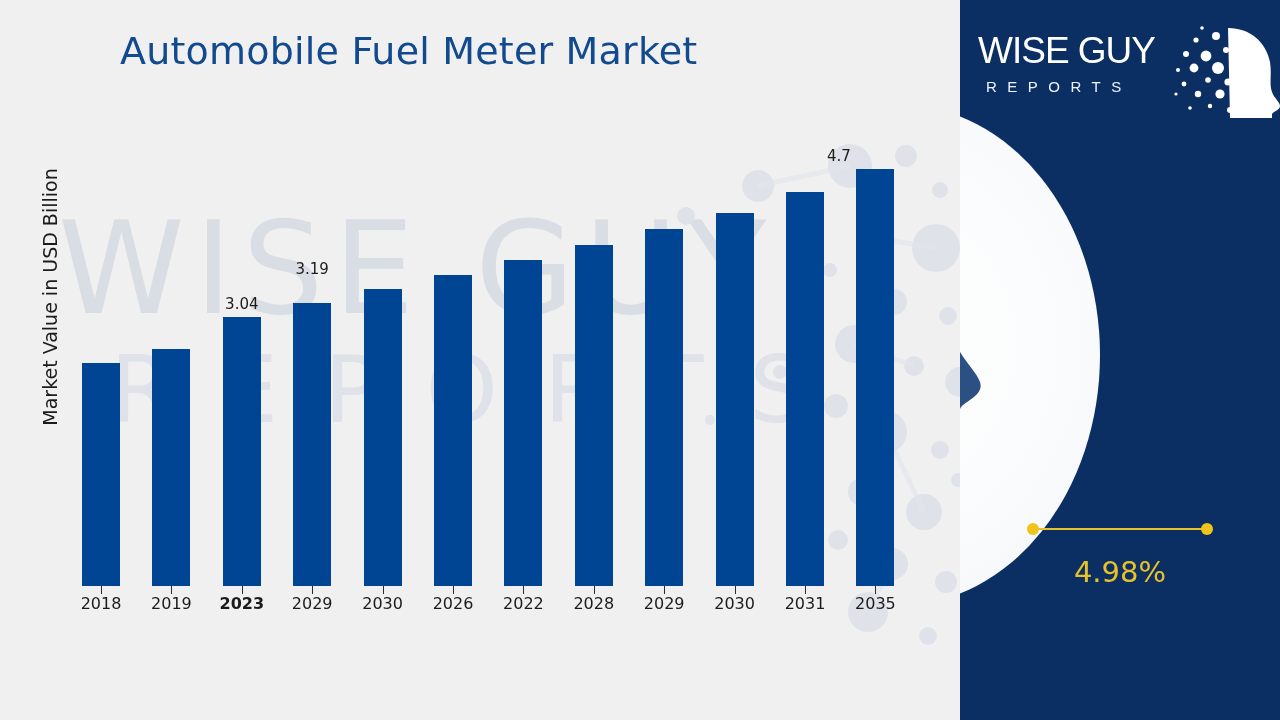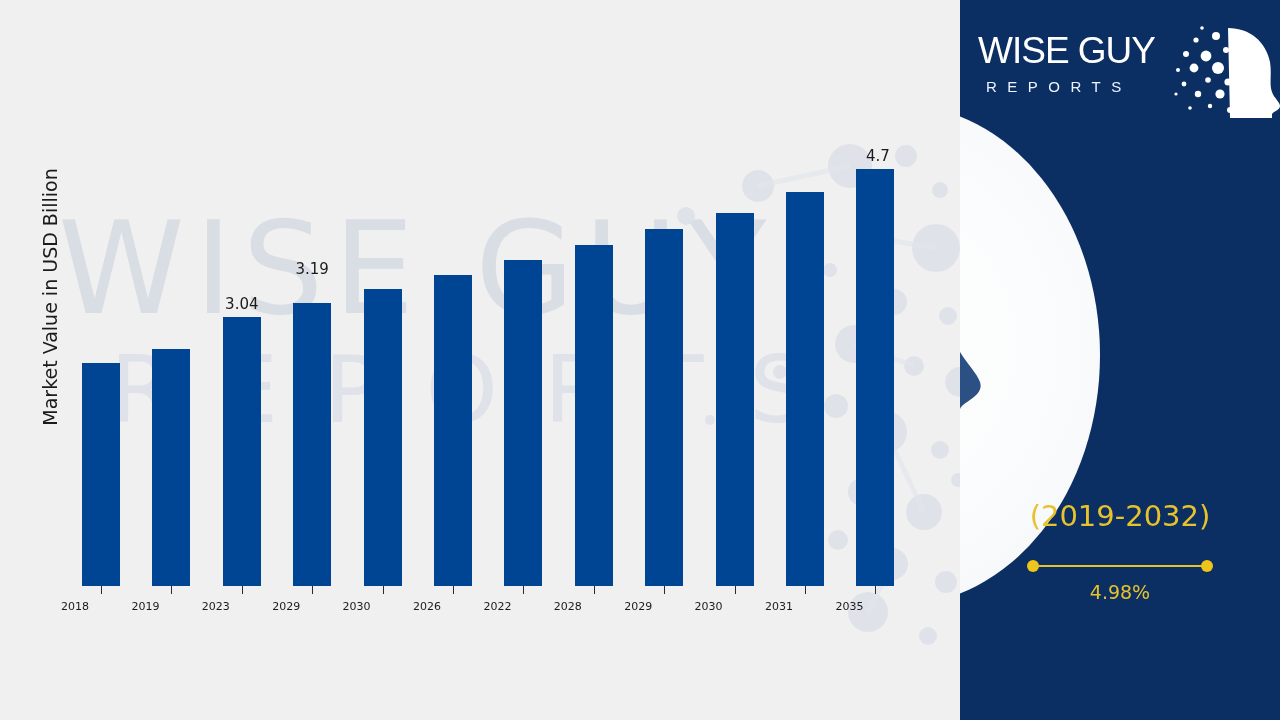--- a/index.html
+++ b/index.html
@@ -32,22 +32,22 @@
     position:absolute;bottom:134px;width:38px;background:#004494;
   }
   .bar-label{
     position:absolute;width:80px;text-align:center;
     font-size:15px;color:#1b1b1b;
   }
   .tick-mark{
     position:absolute;bottom:126px;width:1px;height:8px;background:#2b2b2b;
   }
   .tick-label{
-    position:absolute;bottom:107px;width:80px;
-    font-size:11px;color:#1b1b1b;
+    position:absolute;bottom:107px;width:80px;text-align:center;
+    font-size:16px;color:#1b1b1b;
   }
 
   #y-axis-title{
     position:absolute;left:-130px;top:286px;width:360px;text-align:center;
     transform:rotate(-90deg);transform-origin:center center;
     font-size:19px;color:#1b1b1b;white-space:nowrap;
   }
 
   #chart-title{
     position:absolute;left:120px;top:29px;
@@ -78,21 +78,21 @@
   #logo-head-dots{position:absolute;left:200px;top:-2px;width:118px;height:94px;}
 
   #cagr-block{position:absolute;left:0;top:498px;width:320px;text-align:center;}
   #cagr-title{font-size:29px;color:#e8c22a;line-height:1.28;}
   #cagr-years{font-size:29px;color:#e8c22a;line-height:1.28;}
   #cagr-divider{position:relative;width:186px;height:14px;margin:24px auto 0;}
   #cagr-divider .rule{position:absolute;left:6px;top:6px;width:174px;height:2px;background:#e8c22a;}
   #cagr-divider .dot{position:absolute;top:1px;width:12px;height:12px;border-radius:50%;background:#f0c419;}
   #cagr-divider .dot.left{left:0;}
   #cagr-divider .dot.right{right:0;}
-  #cagr-value{margin-top:8px;font-size:19px;color:#e8c22a;}
+  #cagr-value{margin-top:19px;font-size:29px;color:#e8c22a;}
 </style>
 </head>
 <body>
 
 <div id="page">
 
   <div id="chart-panel">
 
     <div id="watermark">
       <div id="wm-line1">WISE GUY</div>
@@ -134,34 +134,35 @@
       </g>
       <g stroke="#e3e7ec" stroke-width="5" opacity="0.7" fill="none">
         <path d="M118 66 L210 46"></path>
           <path d="M236 118 L296 128"></path>
           <path d="M214 224 L274 246"></path>
         <path d="M246 312 L284 392"></path>
           <path d="M252 444 L228 492"></path>
       </g>
     </svg>
 
+    <div id="chart-title">Automobile Fuel Meter Market</div>
 
     <div id="y-axis-title">Market Value in USD Billion</div>
 
     <div id="plot">
         <div class="bar" style="left: 82px; height: 223.341px;"></div>
         <div class="tick-mark" style="left: 101px;"></div>
         <div class="tick-label" style="left: 61px;">2018</div>
         <div class="bar" style="left: 152.4px; height: 236.635px;"></div>
         <div class="tick-mark" style="left: 171.4px;"></div>
         <div class="tick-label" style="left: 131.4px;">2019</div>
         <div class="bar" style="left: 222.8px; height: 269.427px;"></div>
         <div class="bar-label" style="left: 201.8px; bottom: 407.427px; margin-top: 40px;">3.04</div>
         <div class="tick-mark" style="left: 241.8px;"></div>
-        <div class="tick-label" style="left: 201.8px;">2023</div>
+        <div class="tick-label" style="left: 201.8px; font-weight: bold;">2023</div>
         <div class="bar" style="left: 293.2px; height: 282.722px;"></div>
         <div class="bar-label" style="left: 272.2px; bottom: 442px;">3.19</div>
         <div class="tick-mark" style="left: 312.2px;"></div>
         <div class="tick-label" style="left: 272.2px;">2029</div>
         <div class="bar" style="left: 363.6px; height: 296.902px;"></div>
         <div class="tick-mark" style="left: 382.6px;"></div>
         <div class="tick-label" style="left: 342.6px;">2030</div>
         <div class="bar" style="left: 434px; height: 311.082px;"></div>
         <div class="tick-mark" style="left: 453px;"></div>
         <div class="tick-label" style="left: 413px;">2026</div>
@@ -174,21 +175,21 @@
         <div class="bar" style="left: 645.2px; height: 357.169px;"></div>
         <div class="tick-mark" style="left: 664.2px;"></div>
         <div class="tick-label" style="left: 624.2px;">2029</div>
         <div class="bar" style="left: 715.6px; height: 373.122px;"></div>
         <div class="tick-mark" style="left: 734.6px;"></div>
         <div class="tick-label" style="left: 694.6px;">2030</div>
         <div class="bar" style="left: 786px; height: 394.392px;"></div>
         <div class="tick-mark" style="left: 805px;"></div>
         <div class="tick-label" style="left: 765px;">2031</div>
         <div class="bar" style="left: 856.4px; height: 416.549px;"></div>
-        <div class="bar-label" style="left: 838px; bottom: 554.549px; margin-top: 24px;">4.7</div>
+        <div class="bar-label" style="left: 799px; bottom: 554.549px; margin-top: 24px;">4.7</div>
         <div class="tick-mark" style="left: 875.4px;"></div>
         <div class="tick-label" style="left: 835.4px;">2035</div>
       </div>
   </div>
 
   <div id="brand-panel">
 
     <div id="white-arc"></div>
 
     <svg id="head-silhouette" viewBox="0 0 300 480" xmlns="http://www.w3.org/2000/svg">
@@ -221,21 +222,20 @@
             <circle cx="60" cy="58" r="3.6"></circle>
             <circle cx="62" cy="86" r="3"></circle>
           <circle cx="22" cy="84" r="1.8"></circle>
             <circle cx="34" cy="4" r="1.8"></circle>
             <circle cx="8" cy="70" r="1.6"></circle>
         </g>
       </svg>
     </div>
 
     <div id="cagr-block">
-      <div id="cagr-years">(2019-2032)</div>
       <div id="cagr-divider">
         <span class="dot left"></span>
         <span class="rule"></span>
         <span class="dot right"></span>
       </div>
       <div id="cagr-value">4.98%</div>
     </div>
 
   </div>
 </div>

